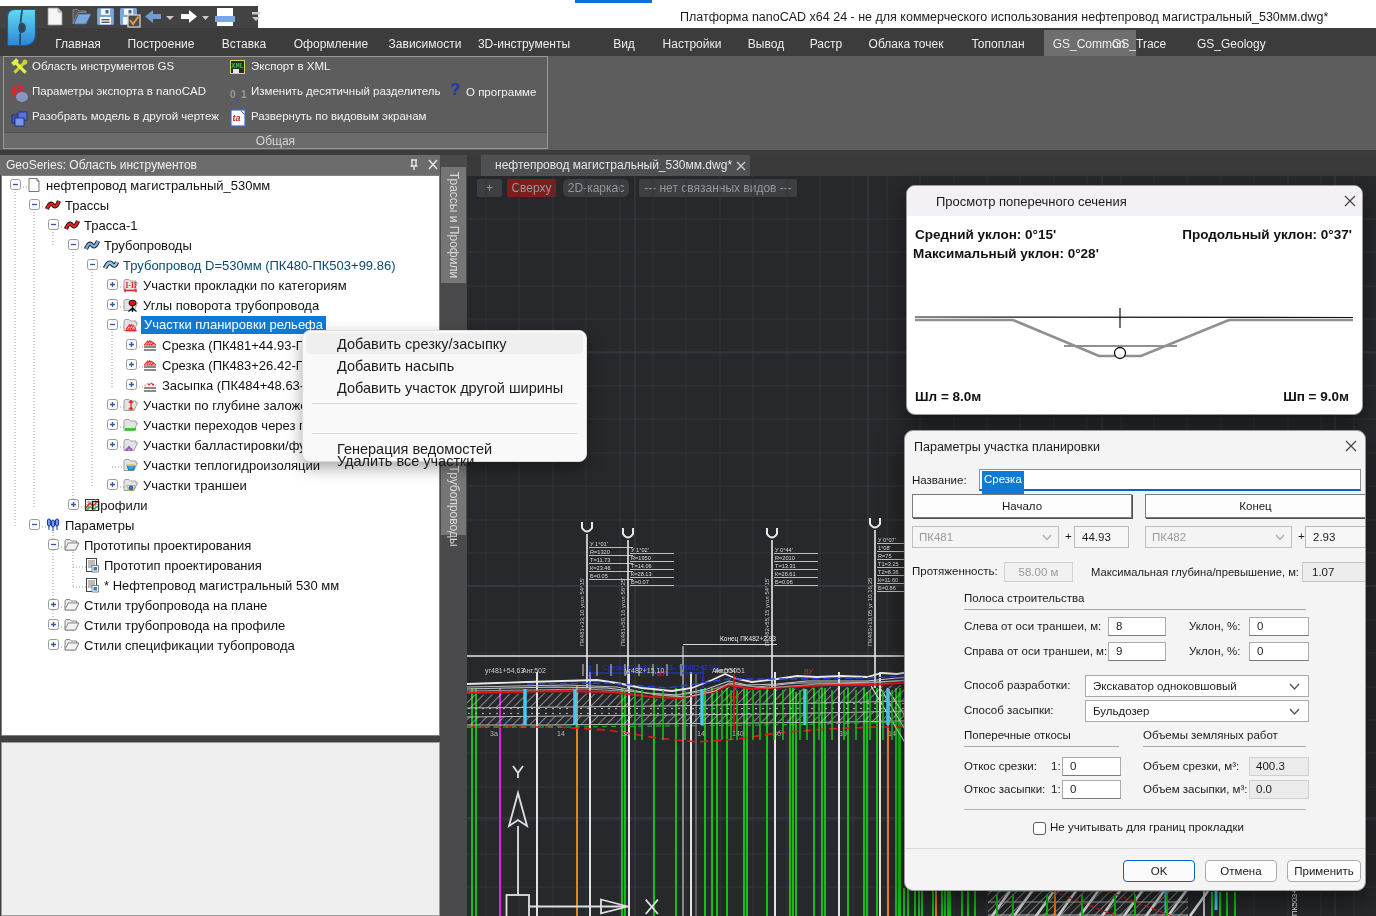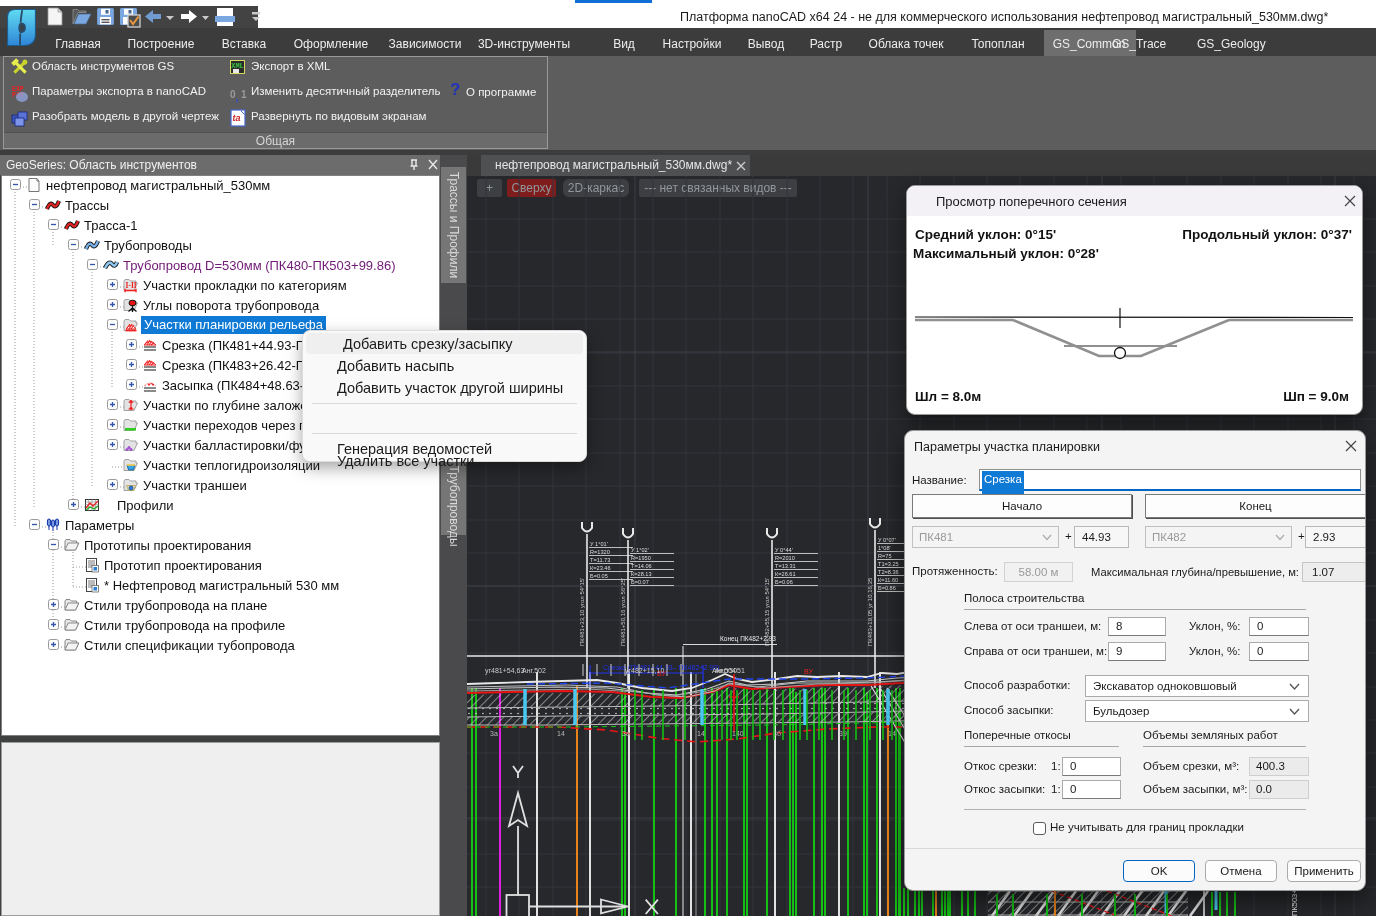--- a/index.html
+++ b/index.html
@@ -233,21 +233,21 @@
     </svg>
     <div class="abs" style="left:104px;top:238px;height:16px;color:#111;font-size:13px;line-height:16px;white-space:nowrap;">Трубопроводы</div>
     <svg class="abs" style="left:87px;top:259px;" width="11" height="11" viewBox="0 0 11 11">
       <rect x="0.5" y="0.5" width="10" height="10" rx="2" fill="#fdfdfd" stroke="#9a9a9a"></rect>
       <path d="M3 5.5 L8 5.5" stroke="#3355aa" stroke-width="1.3"></path>
     </svg>
     <svg class="abs icon16" style="left:103px;top:257px;" viewBox="0 0 16 16">
       <path d="M2 11 Q6 3 9 7 Q12 11 14 5" fill="none" stroke="#111" stroke-width="4.4"></path>
       <path d="M2 11 Q6 3 9 7 Q12 11 14 5" fill="none" stroke="#8ec6ee" stroke-width="2.6"></path>
     </svg>
-    <div class="abs" style="left:123px;top:258px;height:16px;color:#701a75;font-size:13px;line-height:16px;white-space:nowrap;">Трубопровод D=530мм (ПК480-ПК503+99.86)</div>
+    <div class="abs" style="left:123px;top:258px;height:16px;color:#0c4a6e;font-size:13px;line-height:16px;white-space:nowrap;">Трубопровод D=530мм (ПК480-ПК503+99.86)</div>
     <svg class="abs" style="left:107px;top:279px;" width="11" height="11" viewBox="0 0 11 11">
       <rect x="0.5" y="0.5" width="10" height="10" rx="2" fill="#fdfdfd" stroke="#9a9a9a"></rect>
       <path d="M5.5 3 L5.5 8 M3 5.5 L8 5.5" stroke="#3355aa" stroke-width="1.3"></path>
     </svg>
     <svg class="abs icon16" style="left:123px;top:277px;" viewBox="0 0 16 16">
       <path d="M1 13.5 L1 4 L2 2.5 L6 2.5 L7.5 4 L13 4 L13 6 L14.5 6 L11 13.5 Z" fill="#e3e3e3" stroke="#9a9a9a" stroke-width="0.9"></path>
       <text x="2.5" y="11" font-size="7.5" font-weight="bold" fill="#e22" font-family="Liberation Serif">I-II</text>
       <path d="M2 13.5 L13 13.5" stroke="#e22" stroke-width="1.6"></path>
       <path d="M2 11.8 L2 15.2 M13 11.8 L13 15.2" stroke="#e22" stroke-width="1.4"></path>
     </svg>
@@ -354,21 +354,21 @@
     <svg class="abs" style="left:68px;top:499px;" width="11" height="11" viewBox="0 0 11 11">
       <rect x="0.5" y="0.5" width="10" height="10" rx="2" fill="#fdfdfd" stroke="#9a9a9a"></rect>
       <path d="M5.5 3 L5.5 8 M3 5.5 L8 5.5" stroke="#3355aa" stroke-width="1.3"></path>
     </svg>
     <svg class="abs icon16" style="left:84px;top:497px;" viewBox="0 0 16 16">
       <rect x="1.5" y="2.5" width="13" height="11" fill="#f8f8f8" stroke="#333" stroke-width="1"></rect>
       <path d="M1.5 5 L14.5 5 M1.5 7.5 L14.5 7.5 M1.5 10 L14.5 10 M4.5 2.5 L4.5 13.5 M8 2.5 L8 13.5 M11.5 2.5 L11.5 13.5" stroke="#999" stroke-width="0.7"></path>
       <path d="M2 11 L6 6 L9 9 L14 4" fill="none" stroke="#e22" stroke-width="1.3"></path>
       <path d="M2 13 L6 10 L10 12 L14 9" fill="none" stroke="#2a2" stroke-width="1.3"></path>
     </svg>
-    <div class="abs" style="left:117px;top:498px;height:16px;color:#111;font-size:13px;line-height:16px;white-space:nowrap;">Профили</div>
+    <div class="abs" style="left:91px;top:498px;height:16px;color:#111;font-size:13px;line-height:16px;white-space:nowrap;">Профили</div>
     <svg class="abs" style="left:29px;top:519px;" width="11" height="11" viewBox="0 0 11 11">
       <rect x="0.5" y="0.5" width="10" height="10" rx="2" fill="#fdfdfd" stroke="#9a9a9a"></rect>
       <path d="M3 5.5 L8 5.5" stroke="#3355aa" stroke-width="1.3"></path>
     </svg>
     <svg class="abs icon16" style="left:45px;top:517px;" viewBox="0 0 16 16">
       <g stroke="#1133aa" stroke-width="1" fill="#7a9ae0">
         <path d="M4 2 Q5.6 2 5.6 4 L5.6 7 Q5.6 9 4 9 Q2.4 9 2.4 7 L2.4 4 Q2.4 2 4 2 Z"></path>
         <path d="M4 9 L4 13" fill="none"></path>
         <path d="M8 3 Q9.6 3 9.6 5 L9.6 8 Q9.6 10 8 10 Q6.4 10 6.4 8 L6.4 5 Q6.4 3 8 3 Z"></path>
         <path d="M8 10 L8 14" fill="none"></path>
@@ -755,21 +755,21 @@
         <line x1="615" y1="718" x2="615" y2="740" stroke="#14c014" stroke-width="2"></line>
         <line x1="648" y1="718" x2="648" y2="740" stroke="#14c014" stroke-width="2"></line>
         <line x1="668" y1="718" x2="668" y2="740" stroke="#14c014" stroke-width="2"></line>
         <line x1="700" y1="718" x2="700" y2="740" stroke="#14c014" stroke-width="2"></line>
         <line x1="737" y1="705" x2="737" y2="740" stroke="#e8e8e8" stroke-width="1.6"></line>
         <text transform="translate(830,740) rotate(-90)" font-size="7.5" fill="#e8e8e8">ПК503+99  угол 54</text>
       </g>
     </svg>
 <div class="abs" style="left:302px;top:330px;width:285px;height:132px;background:#f9f9f9;border:1px solid #dcdcdc;border-radius:8px;box-shadow:0 6px 16px rgba(0,0,0,0.35);"></div>
 <div class="abs" style="left:306px;top:333px;width:277px;height:21px;background:#efefef;border-radius:4px;"></div>
-<div class="abs" style="left:337px;top:336px;font-size:14.5px;color:#1b1b1b;margin-left:6px;">Добавить срезку/засыпку</div>
+<div class="abs" style="left:337px;top:336px;font-size:14.5px;color:#1b1b1b;">Добавить срезку/засыпку</div>
 <div class="abs" style="left:337px;top:358px;font-size:14.5px;color:#1b1b1b;">Добавить насыпь</div>
 <div class="abs" style="left:337px;top:380px;font-size:14.5px;color:#1b1b1b;">Добавить участок другой ширины</div>
 <div class="abs" style="left:312px;top:403px;width:265px;height:1px;background:#d9d9d9;"></div>
 <div class="abs" style="left:337px;top:411px;font-size:14.5px;color:#1b1b1b;margin-top:42px;">Удалить все участки</div>
 <div class="abs" style="left:312px;top:433px;width:265px;height:1px;background:#d9d9d9;"></div>
 <div class="abs" style="left:337px;top:441px;font-size:14.5px;color:#1b1b1b;">Генерация ведомостей</div>
 
 <div class="abs" style="left:906px;top:185px;width:457px;height:230px;background:#ffffff;border:1px solid #9a9a9a;border-radius:9px;box-shadow:0 8px 20px rgba(0,0,0,0.45);overflow:hidden;">
   <div style="position:absolute;left:0;top:0;width:100%;height:30px;background:#f3f1f6;"></div>
   <div style="position:absolute;left:29px;top:8px;font-size:13px;color:#1a1a1a;">Просмотр поперечного сечения</div>

